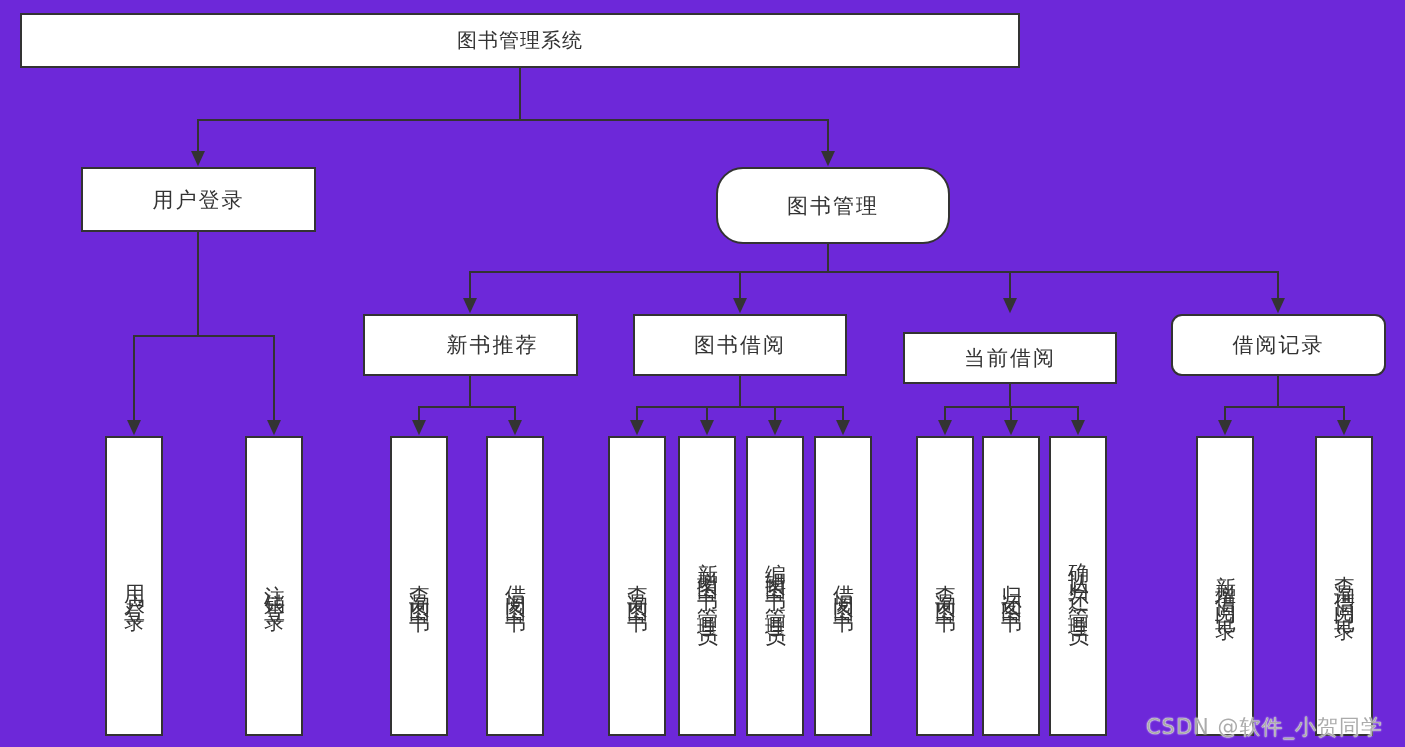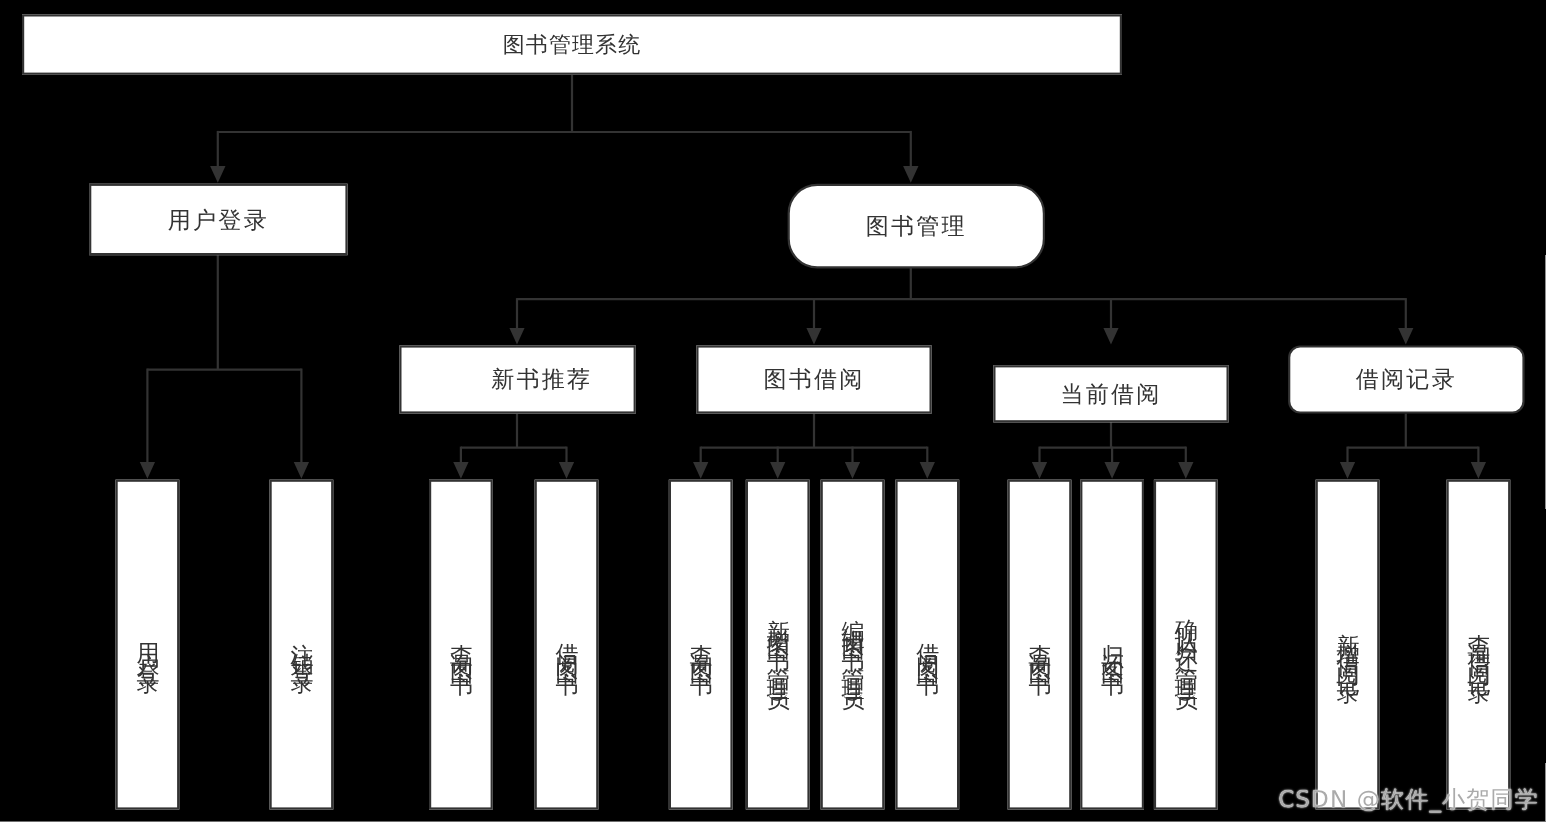--- a/index.html
+++ b/index.html
@@ -1,20 +1,20 @@
 <!DOCTYPE html>
 <html><head>
 <meta charset="utf-8">
 <style>
   html, body { margin: 0; padding: 0; background: #ffffff; }
   .canvas {
     position: relative;
     width: 1405px;
     height: 747px;
-    background: #000000;
+    background: #6d28d9;
     overflow: hidden;
     font-family: "DejaVu Sans", "Liberation Sans", sans-serif;
     color: #333333;
   }
   .connectors {
     position: absolute;
     left: 0; top: 0;
     width: 1405px; height: 747px;
     z-index: 1;
   }
@@ -39,21 +39,21 @@
     writing-mode: vertical-rl;
     text-orientation: mixed;
     font-size: 21px;
     letter-spacing: 9px;
     line-height: 1;
     color: #333333;
     white-space: nowrap;
   }
   .watermark {
     position: absolute;
-    right: 6px;
+    right: 22px;
     bottom: 6px;
     z-index: 5;
     font-size: 21px;
     color: #ababab;
     text-shadow: 0 0 2px #ffffff, 0 0 1px #ffffff;
     letter-spacing: 1px;
     white-space: nowrap;
   }
 </style>
 </head>

